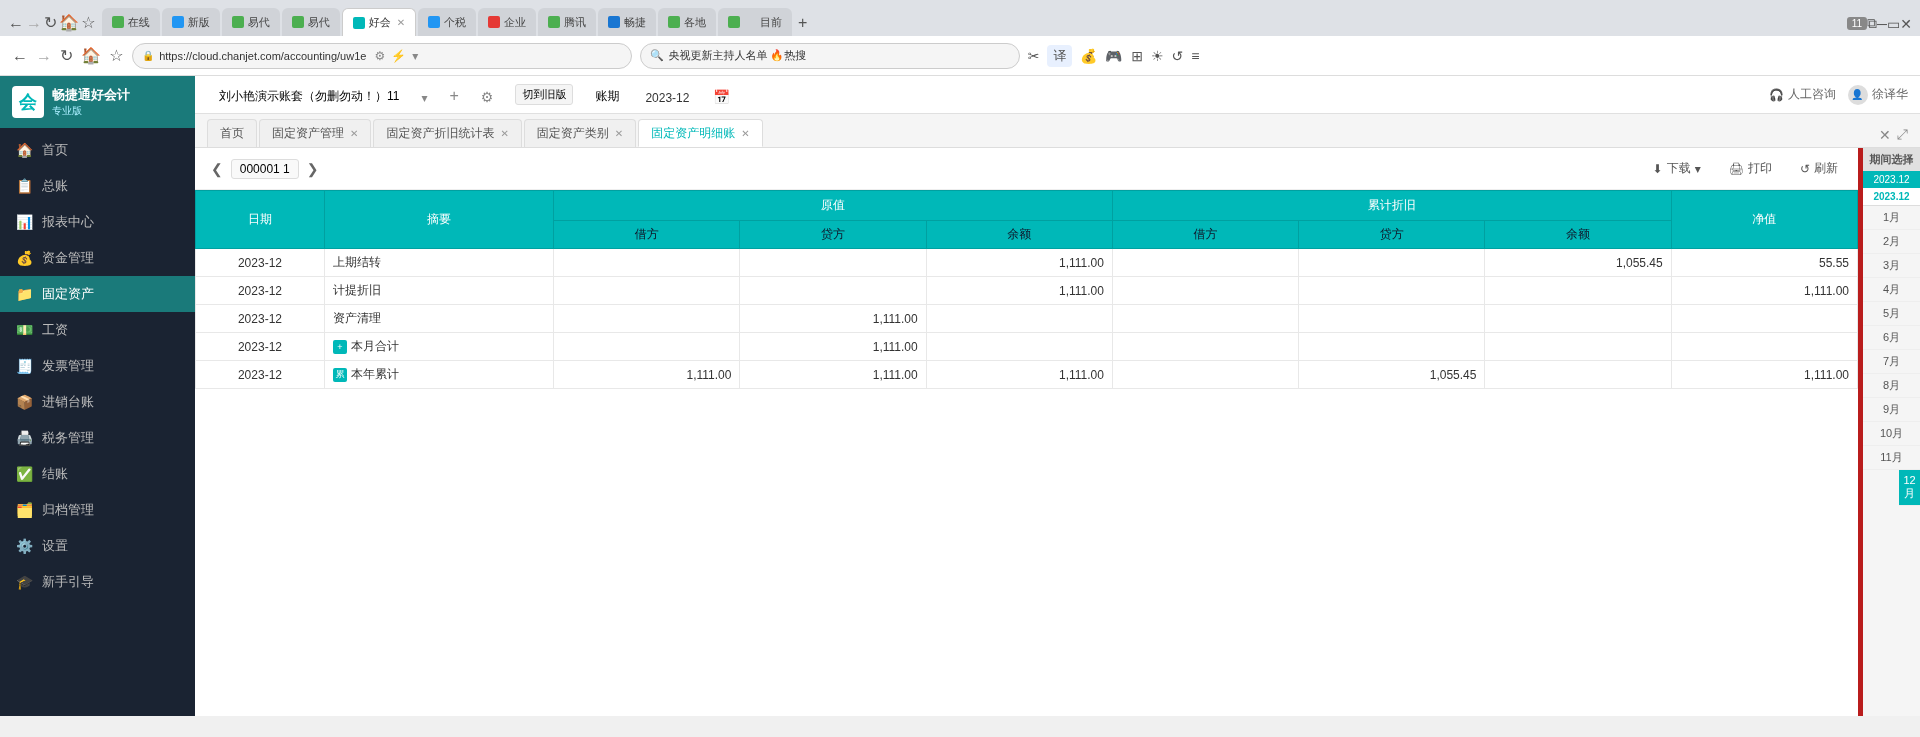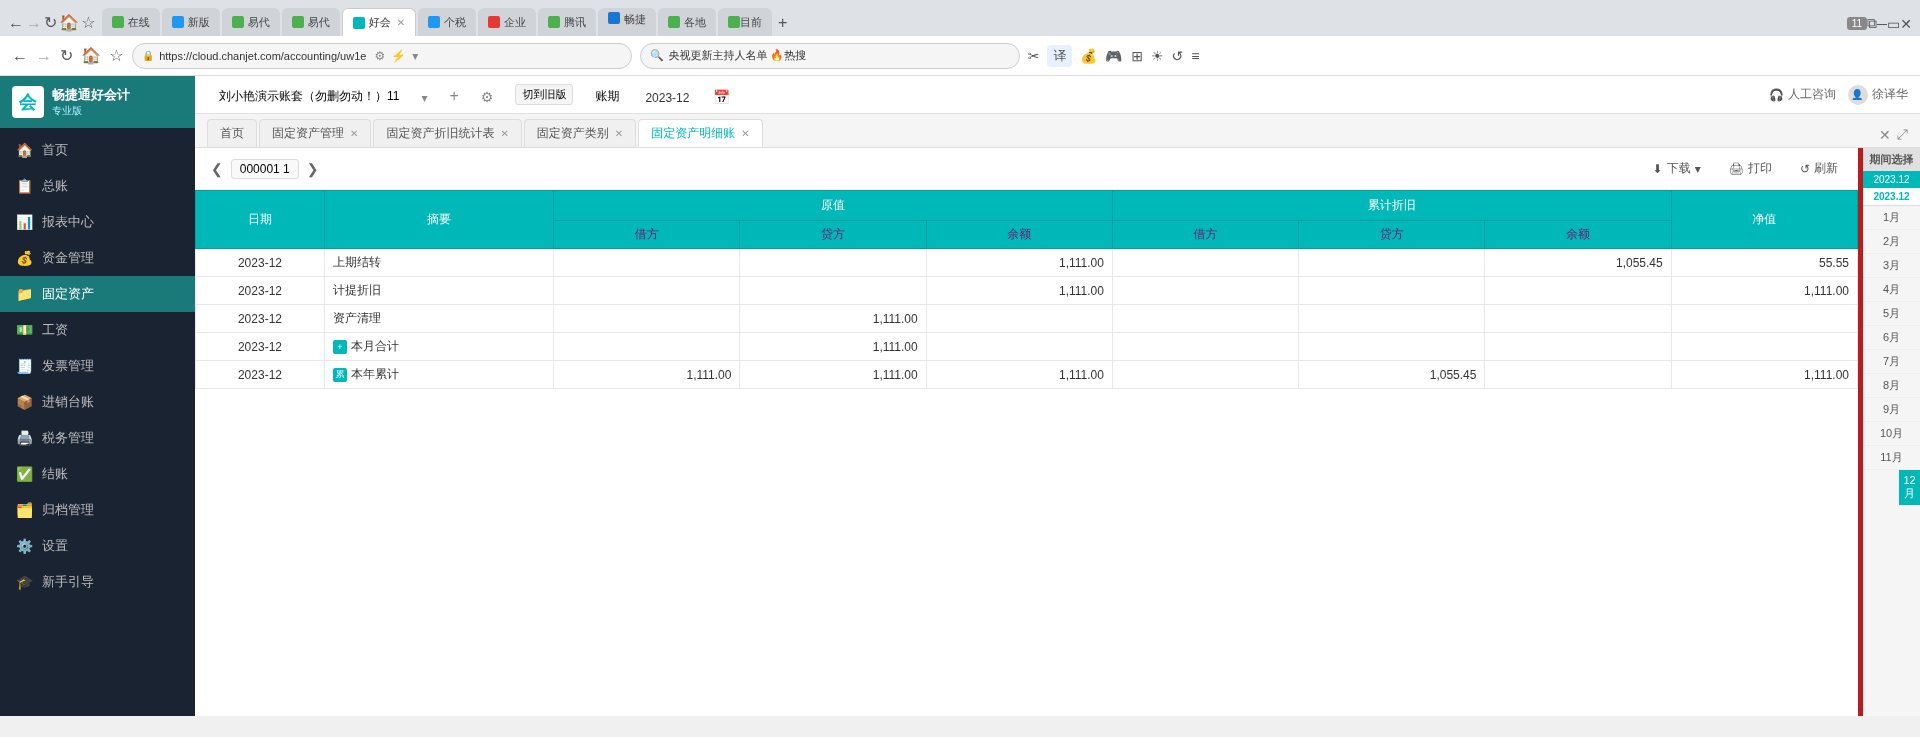--- a/index.html
+++ b/index.html
@@ -38,21 +38,21 @@
     .nav-controls { display: flex; align-items: center; gap: 4px; }
     .nav-btn { background: none; border: none; cursor: pointer; color: #666; font-size: 14px; padding: 2px 4px; }
     .page-num { border: 1px solid #ddd; border-radius: 3px; padding: 2px 8px; font-size: 12px; background: #f9f9f9; }
     .action-buttons { display: flex; align-items: center; gap: 12px; }
     .action-btn-outline { display: flex; align-items: center; gap: 4px; color: #555; font-size: 12px; cursor: pointer; padding: 4px 8px; }
 
     
     .table-wrapper { flex: 1; overflow: auto; padding: 0; }
     table { width: 100%; border-collapse: collapse; }
     .th-group { background: #00b8b8; color: #fff; text-align: center; padding: 6px 8px; font-size: 12px; font-weight: normal; border: 1px solid #00a0a0; }
-    .th-sub { background: #00b8b8; color: #701a75; text-align: center; padding: 5px 8px; font-size: 12px; font-weight: normal; border: 1px solid #00a0a0; }
+    .th-sub { background: #00b8b8; color: #0f172a; text-align: center; padding: 5px 8px; font-size: 12px; font-weight: normal; border: 1px solid #00a0a0; }
     td { text-align: right; padding: 5px 8px; font-size: 12px; border: 1px solid #e8e8e8; color: #333; }
     td.left { text-align: left; }
     td.center { text-align: center; }
     .row-label { display: flex; align-items: center; gap: 4px; }
     .row-icon { width: 14px; height: 14px; background: #00b8b8; border-radius: 2px; display: inline-flex; align-items: center; justify-content: center; color: #fff; font-size: 9px; flex-shrink: 0; }
 
     
     .right-panel { width: 62px; background: #f5f5f5; border-left: 5px solid #b91c1c; display: flex; flex-direction: column; font-size: 11px; }
     .panel-header { background: #e0e0e0; padding: 4px 2px; text-align: center; font-size: 11px; color: #555; font-weight: bold; }
     .panel-date { background: #00b8b8; color: #fff; padding: 3px 2px; text-align: center; font-size: 10px; }
@@ -104,29 +104,29 @@
     <span>个税</span>
   </div>
   <div style="display:flex;align-items:center;height:28px;padding:0 10px;background:#d0d3d8;border-radius:6px 6px 0 0;font-size:11px;gap:4px;cursor:pointer;color:#444;">
     <span style="width:12px;height:12px;background:#e53935;border-radius:2px;display:inline-block;"></span>
     <span>企业</span>
   </div>
   <div style="display:flex;align-items:center;height:28px;padding:0 10px;background:#d0d3d8;border-radius:6px 6px 0 0;font-size:11px;gap:4px;cursor:pointer;color:#444;">
     <span style="width:12px;height:12px;background:#4CAF50;border-radius:2px;display:inline-block;"></span>
     <span>腾讯</span>
   </div>
-  <div style="display:flex;align-items:flex-start;height:28px;padding:4px 10px;background:#d0d3d8;border-radius:6px 6px 0 0;font-size:11px;gap:4px;cursor:pointer;color:#444;">
+  <div style="display:flex;align-items:center;height:28px;padding:12px 10px;background:#d0d3d8;border-radius:6px 6px 0 0;font-size:11px;gap:4px;cursor:pointer;color:#444;">
     <span style="width:12px;height:12px;background:#1976D2;border-radius:2px;display:inline-block;"></span>
     <span>畅捷</span>
   </div>
   <div style="display:flex;align-items:center;height:28px;padding:5px 10px;background:#d0d3d8;border-radius:6px 6px 0 0;font-size:11px;gap:4px;cursor:pointer;color:#444;">
     <span style="width:12px;height:12px;background:#4CAF50;border-radius:2px;display:inline-block;"></span>
     <span>各地</span>
   </div>
-  <div style="display:flex;align-items:center;height:28px;padding:0 10px;background:#d0d3d8;border-radius:6px 6px 0 0;font-size:11px;gap:0;cursor:pointer;color:#444;">
+  <div style="display:flex;align-items:center;height:28px;padding:0 10px;background:#d0d3d8;border-radius:6px 6px 0 0;font-size:11px;gap:20px;cursor:pointer;color:#444;">
     <span style="width:12px;height:12px;background:#4CAF50;border-radius:2px;display:inline-block;"></span>
     <span>目前</span>
   </div>
 
   <button style="background:none;border:none;font-size:16px;cursor:pointer;color:#555;margin-bottom:4px;margin-left:4px;">+</button>
   <div style="margin-left:auto;display:flex;align-items:center;gap:0;margin-bottom:4px;">
     <span style="background:#888;color:#fff;border-radius:3px;padding:1px 5px;font-size:10px;">11</span>
     <button style="background:none;border:none;font-size:14px;cursor:pointer;color:#555;">⧉</button>
     <button style="background:none;border:none;font-size:14px;cursor:pointer;color:#555;">─</button>
     <button style="background:none;border:none;font-size:14px;cursor:pointer;color:#555;">▭</button>

